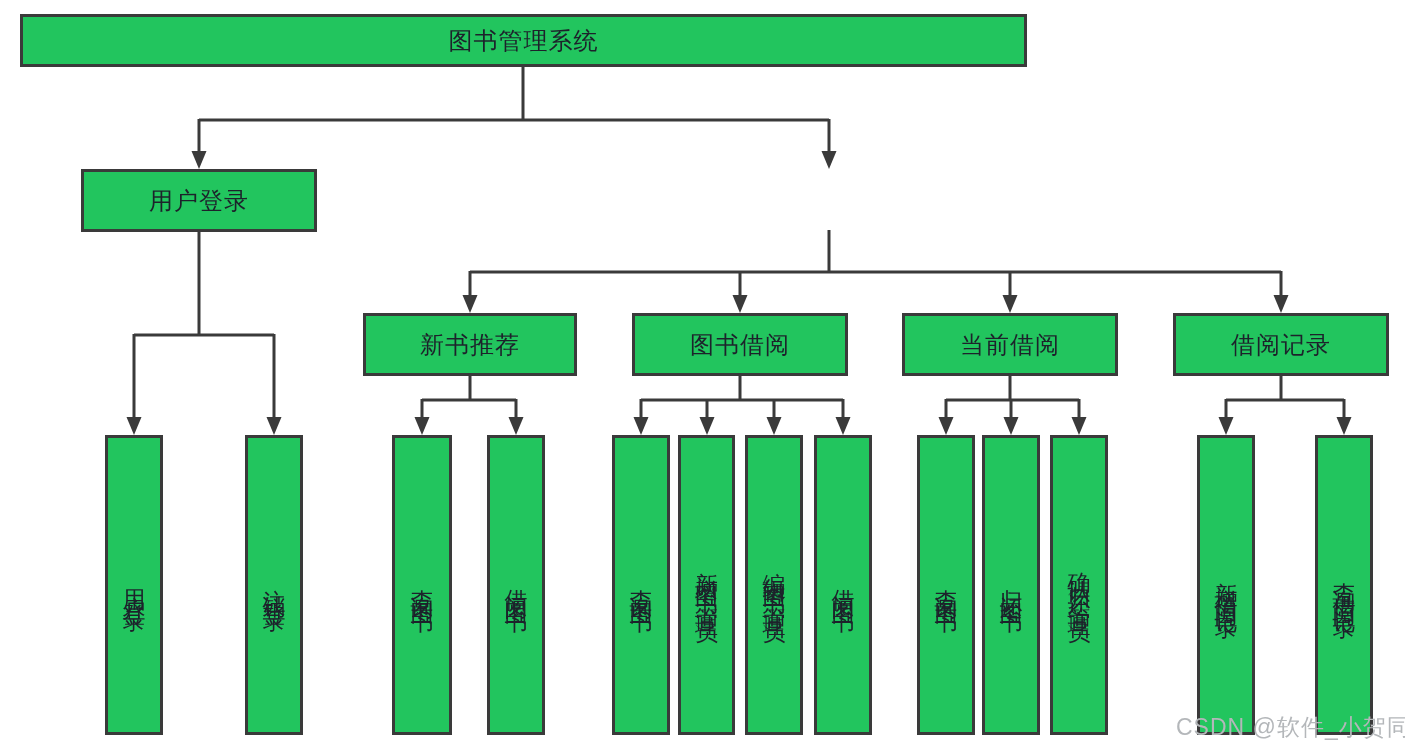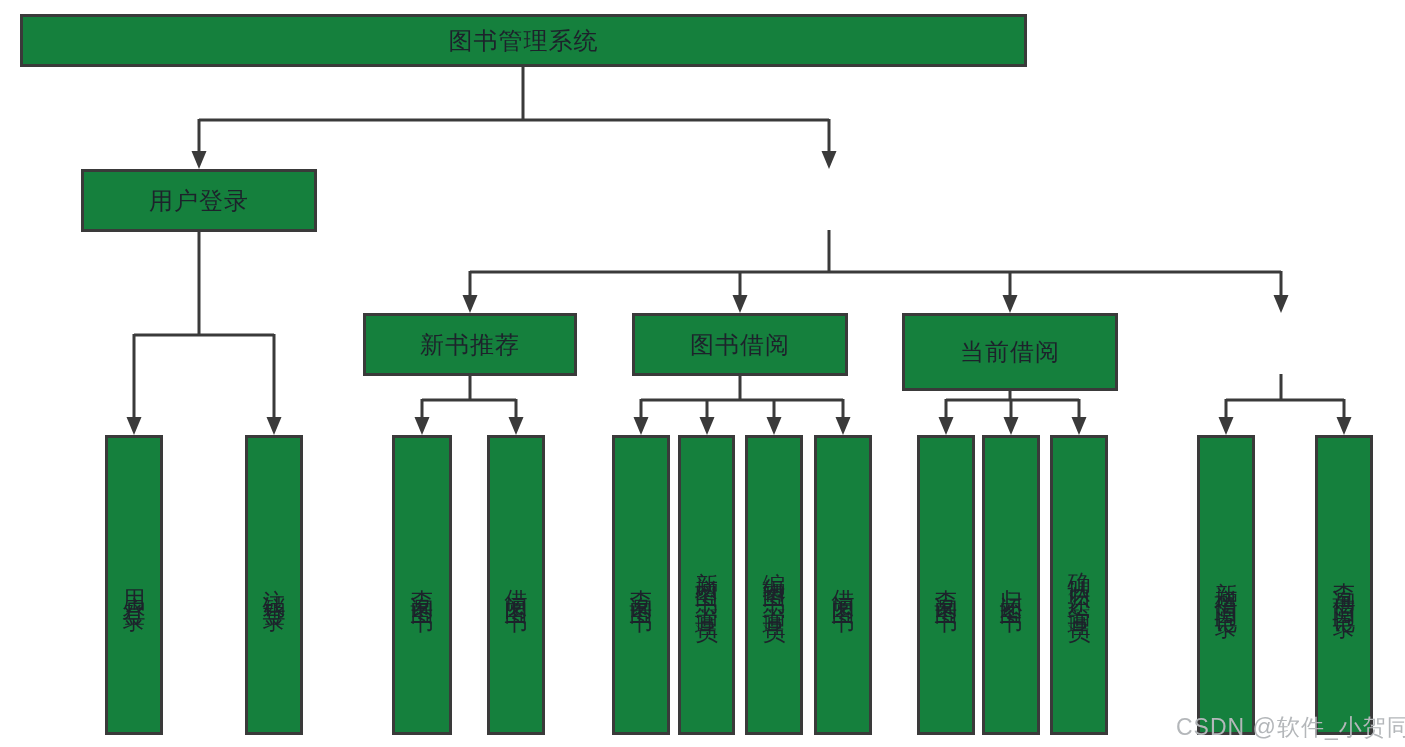--- a/index.html
+++ b/index.html
@@ -27,21 +27,21 @@
     stroke: var(--line, #3a3a3a);
     stroke-width: 3;
     fill: none;
   }
   .connectors polygon {
     fill: var(--line, #3a3a3a);
   }
   .box {
     position: absolute;
     box-sizing: border-box;
-    background: #15803d;
+    background: #22c55e;
     border: 3px solid var(--line, #3a3a3a);
     display: flex;
     align-items: center;
     justify-content: center;
     color: var(--text, #1d222b);
     z-index: 1;
   }
   .box.h span {
     font-size: 24px;
     letter-spacing: 1px;
@@ -114,22 +114,25 @@
   <div class="box h" style="left:81px;top:169px;width:236px;height:63px">
     <span>用户登录</span>
   </div>
 
   <div class="box h" style="left:363px;top:313px;width:214px;height:63px">
     <span>新书推荐</span>
   </div>
   <div class="box h" style="left:632px;top:313px;width:216px;height:63px">
     <span>图书借阅</span>
   </div>
-  <div class="box h" style="left:902px;top:313px;width:216px;height:78px">
+  <div class="box h" style="left:902px;top:313px;width:216px;height:63px">
     <span>当前借阅</span>
+  </div>
+  <div class="box h" style="left:1173px;top:313px;width:216px;height:63px">
+    <span>借阅记录</span>
   </div>
 
   <div class="box v" style="left:105px;top:435px;width:58px;height:300px">
     <span>用户登录</span>
   </div>
   <div class="box v" style="left:245px;top:435px;width:58px;height:300px">
     <span>注销登录</span>
   </div>
 
   <div class="box v" style="left:392px;top:435px;width:60px;height:300px">

